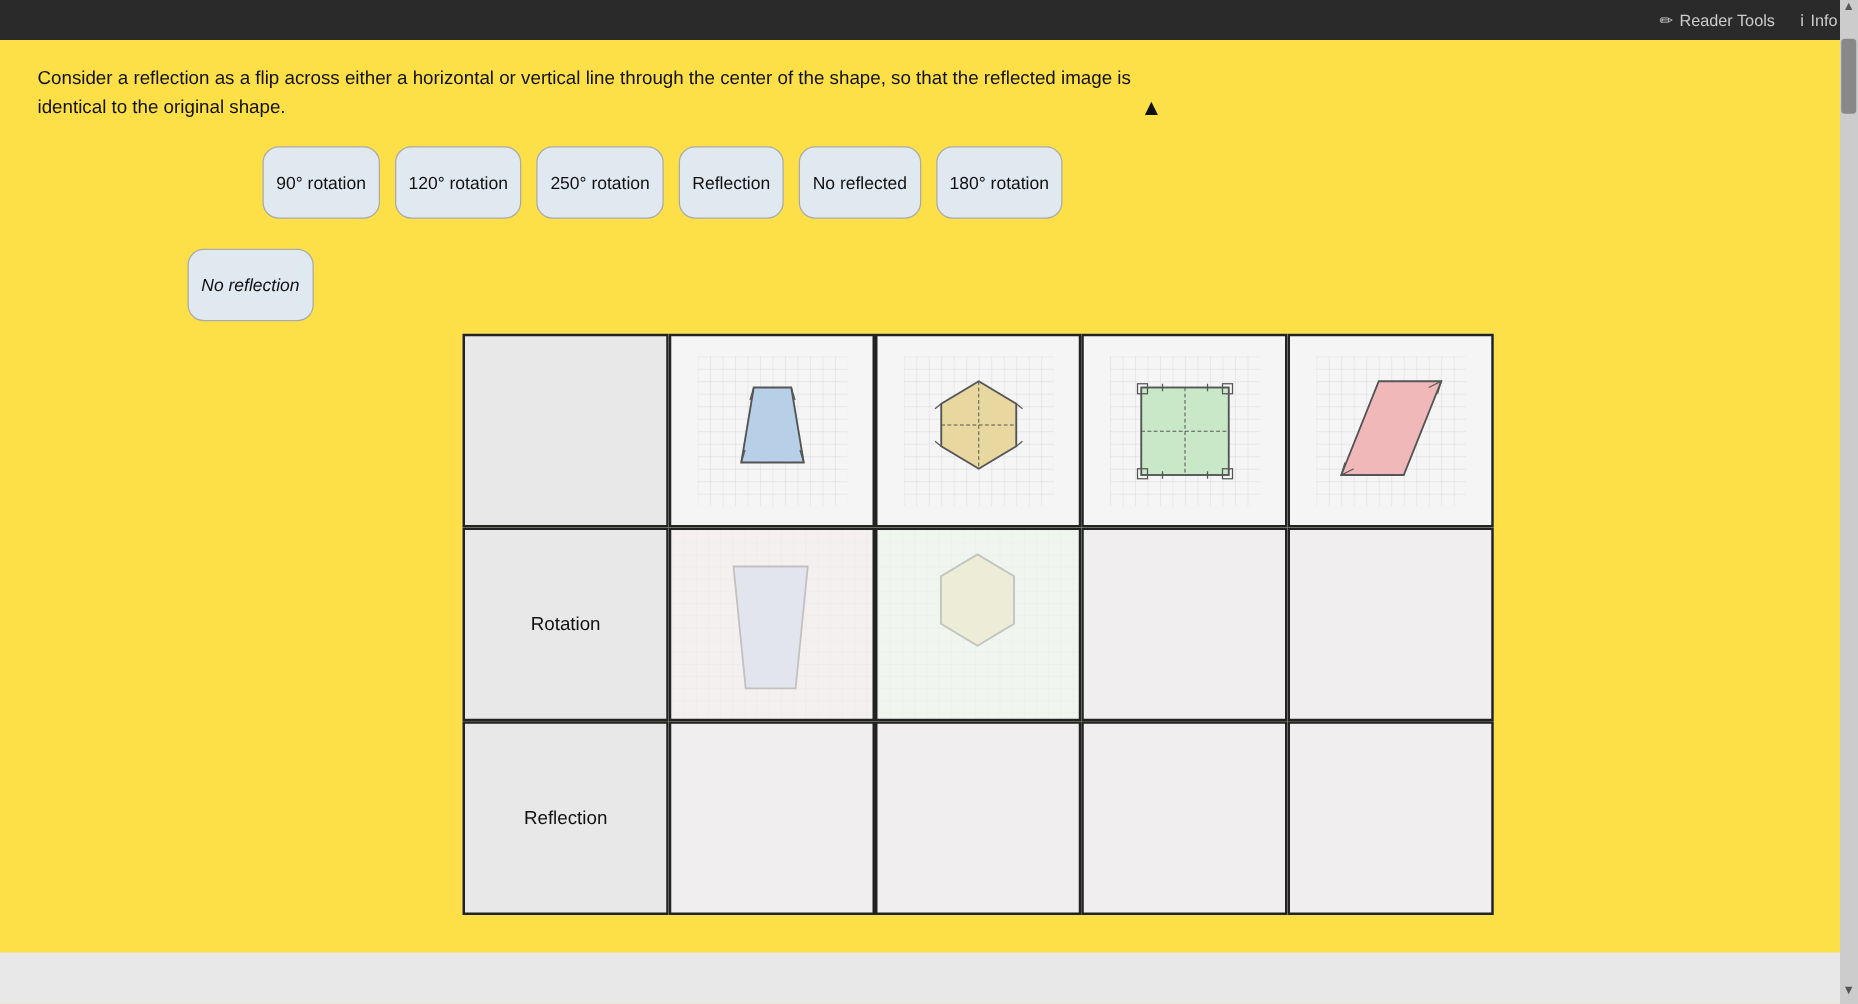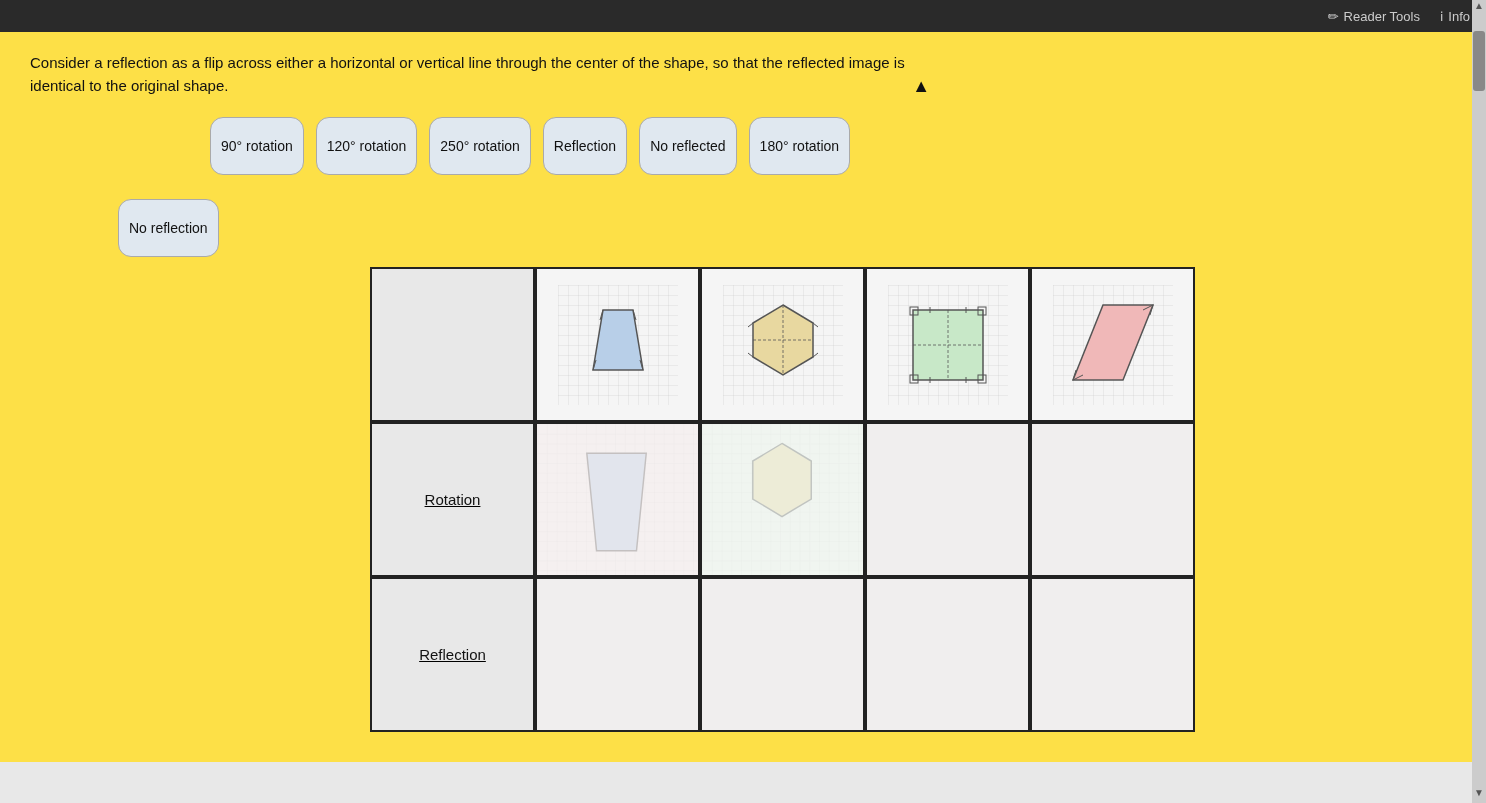--- a/index.html
+++ b/index.html
@@ -68,21 +68,20 @@
 
     
     .table-wrapper {
       margin-left: 340px;
       margin-top: 10px;
     }
 
     .shape-row {
       display: flex;
       flex-direction: row;
-      text-decoration: underline;
     }
 
     .shape-cell {
       width: 165px;
       height: 155px;
       border: 2px solid #222;
       display: flex;
       align-items: center;
       justify-content: center;
       background: #f5f5f5;
@@ -136,22 +135,23 @@
     .scroll-arrow {
       color: #555;
       font-size: 10px;
       cursor: pointer;
       user-select: none;
     }
 
     
     .drag-items-row2 {
       display: flex;
-      margin-left: 88px;
+      margin-left: 120px;
       margin-top: 2px;
+      font-style: italic;
     }
   </style>
 </head>
 <body>
 
 <div class="top-bar">
   <div class="top-bar-item">
     <span>✏</span>
     <span>Reader Tools</span>
   </div>

